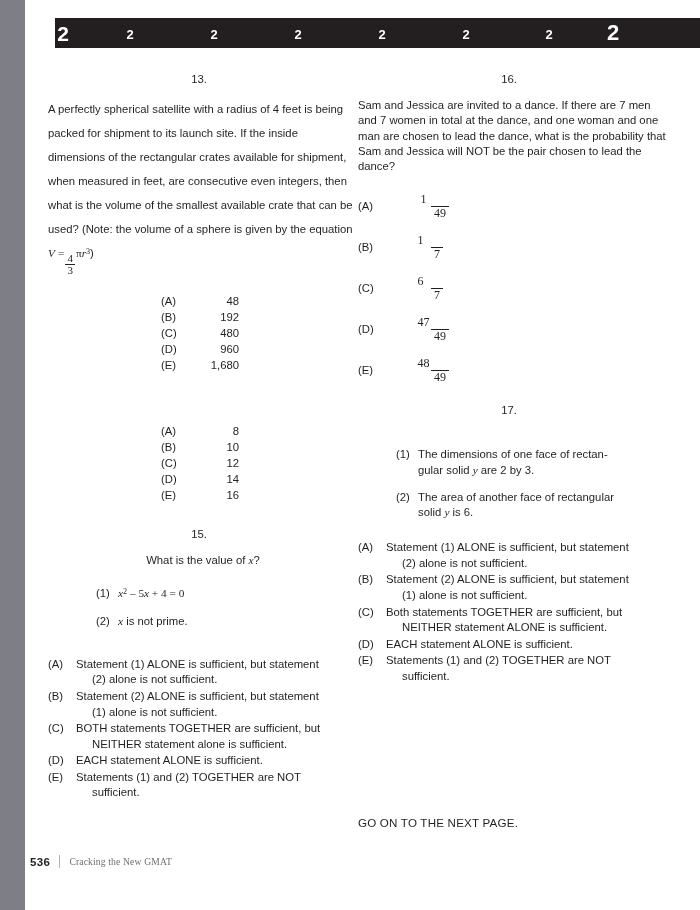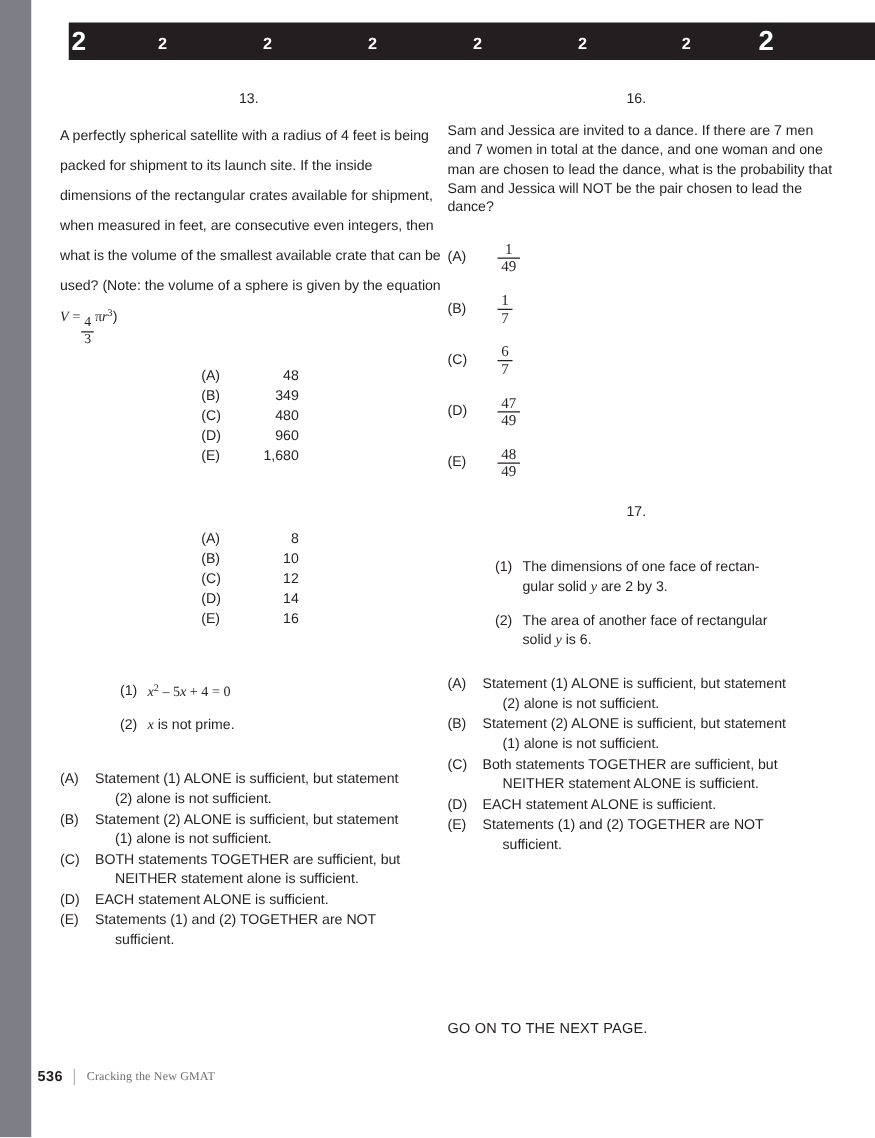--- a/index.html
+++ b/index.html
@@ -198,20 +198,21 @@
     flex-direction: column;
     align-items: center;
     font-family: "Liberation Serif", serif;
     line-height: 1.1;
   }
   .frac-choices .fr .nu { font-size: 12px; padding: 0 3px; }
   .frac-choices .fr .de {
     font-size: 12px;
     padding: 0 3px;
     border-top: 1px solid #231f20;
+    margin-left: 33px;
   }
 
   
   .next-page {
     position: absolute;
     left: 358px;
     top: 816px;
     width: 310px;
     text-align: left;
     font-size: 11.6px;
@@ -284,21 +285,21 @@
         </div>
       </div>
       <div class="sp-12"></div>
       <ul class="choices choices-indent">
         <li>
             <span class="letter">(A)</span>
             <span class="value">48</span>
           </li>
         <li>
             <span class="letter">(B)</span>
-            <span class="value">349</span>
+            <span class="value">192</span>
           </li>
         <li>
             <span class="letter">(C)</span>
             <span class="value">480</span>
           </li>
         <li>
             <span class="letter">(D)</span>
             <span class="value">960</span>
           </li>
         <li>
@@ -332,20 +333,26 @@
         <li>
             <span class="letter">(E)</span>
             <span class="value">16</span>
           </li>
       </ul>
     </div>
 
     <div class="sp-24"></div>
 
     <div class="q">
+      <div class="q-head">
+        <div class="q-num">15.</div>
+        <div class="q-body">
+          <p><span>What is the value of </span><span class="mi">x</span><span>?</span></p>
+        </div>
+      </div>
       <div class="sp-18"></div>
       <ul class="statements statements-indent">
         <li>
           <span class="tag">(1)</span>
           <span class="txt"><span class="mi">x</span><span class="mn sup">2</span><span class="mn"> – 5</span><span class="mi">x</span><span class="mn"> + 4 = 0</span></span>
         </li>
         <li style="margin-top:12px;">
           <span class="tag">(2)</span>
           <span class="txt"><span class="mi">x</span><span> is not prime.</span></span>
         </li>

